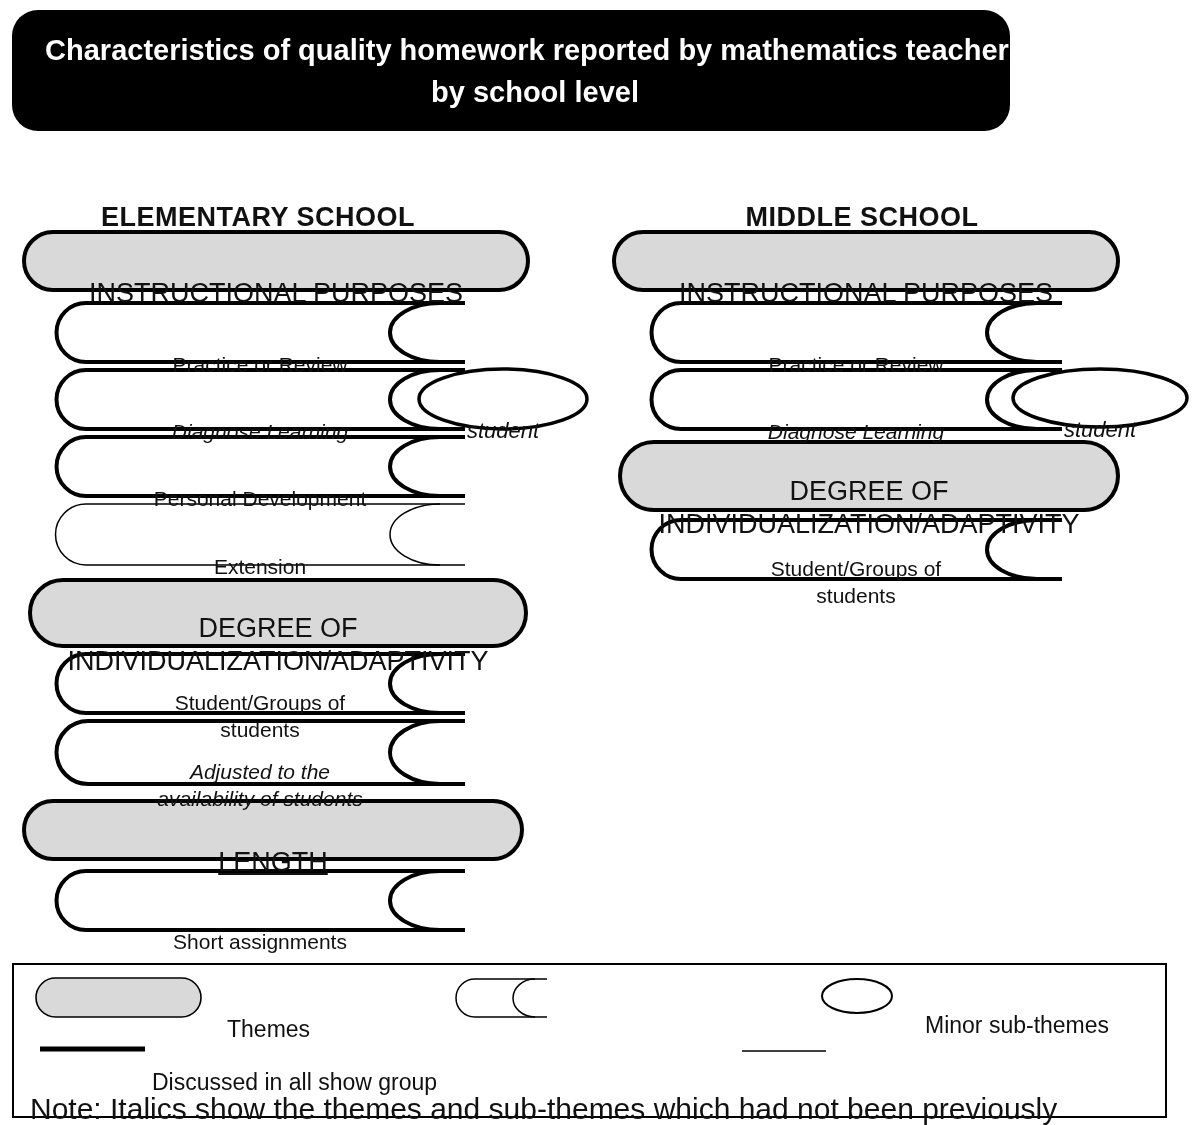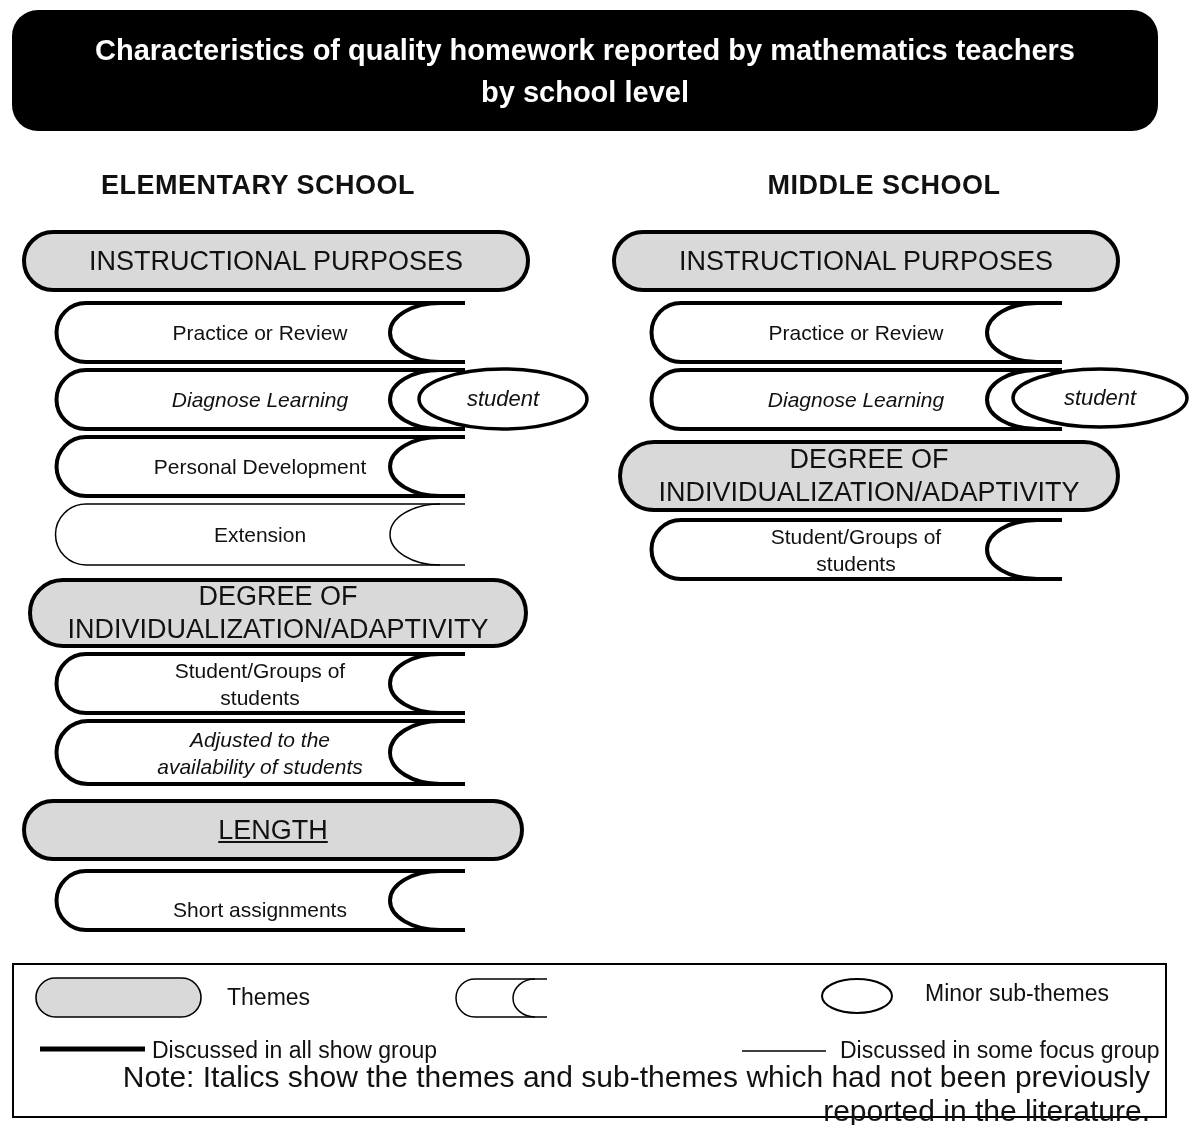--- a/index.html
+++ b/index.html
@@ -2,23 +2,23 @@
 <html style="--theme-fill: #d9d9d9; --banner-bg: #000000; --banner-text: #ffffff; --stroke: #000000;"><head>
 <meta charset="utf-8">
 <style>
   :root{
     --theme-fill:#d9d9d9; --banner-bg:#000000; --banner-text:#ffffff; --stroke:#000000;
   }
   html,body{margin:0;padding:0;background:#ffffff;}
   .stage{position:relative;width:1200px;height:1125px;background:#ffffff;
          font-family:"Liberation Sans", sans-serif;color:#111;overflow:hidden;}
   .stage svg{position:absolute;left:0;top:0;}
-  .abs{position:absolute;display:flex;align-items:center;justify-content:center;text-align:right;}
-  .banner{position:absolute;left:12px;top:10px;width:1146px;height:121px;background:var(--banner-bg);
-          border-radius:26px;display:flex;flex-direction:column;align-items:center;justify-content:center;gap:4px;}
+  .abs{position:absolute;display:flex;align-items:center;justify-content:center;text-align:left;margin-top:32px;}
+  .banner{position:absolute;left:12px;top:10px;width:950px;height:121px;background:var(--banner-bg);
+          border-radius:26px;display:flex;flex-direction:column;align-items:center;justify-content:center;gap:4px;padding-left:48px;}
   .banner div{color:var(--banner-text);font-size:29px;font-weight:bold;line-height:38px;white-space:nowrap;}
   .col-header{font-size:27px;font-weight:bold;letter-spacing:.5px;}
   .theme-text{font-size:27px;line-height:33px;white-space:nowrap;flex-direction:column;}
   .row-text{font-size:21px;line-height:27px;white-space:nowrap;flex-direction:column;}
   .it{font-style:italic;}
   .minor-text{font-size:22px;font-style:italic;}
   .lg-label{font-size:23px;white-space:nowrap;justify-content:flex-start;}
   .note{font-size:30px;}
   
   .s4{fill:none;stroke:var(--stroke);stroke-width:4;}
@@ -75,21 +75,21 @@
     <line class="thick-line" x1="40" y1="1049" x2="145" y2="1049"></line>
     <line class="thin-line" x1="742" y1="1051" x2="826" y2="1051"></line>
   </svg>
 
   <div class="banner">
     <div>Characteristics of quality homework reported by mathematics teachers</div>
     <div>by school level</div>
   </div>
 
   <div class="abs col-header" style="left:78px;top:168px;width:360px;height:34px;">ELEMENTARY SCHOOL</div>
-  <div class="abs col-header" style="left:704px;top:168px;width:360px;height:34px;">MIDDLE SCHOOL</div>
+  <div class="abs col-header" style="left:682px;top:168px;width:360px;height:34px;">MIDDLE SCHOOL</div>
 
   <div class="abs theme-text" style="left:22px;top:230px;width:508px;height:62px;">INSTRUCTIONAL PURPOSES</div>
   <div class="abs row-text" style="left:55px;top:301px;width:410px;height:63px;">Practice or Review</div>
   <div class="abs row-text it" style="left:55px;top:368px;width:410px;height:63px;">Diagnose Learning</div>
   <div class="abs minor-text" style="left:419px;top:369px;width:168px;height:60px;">student</div>
   <div class="abs row-text" style="left:55px;top:435px;width:410px;height:63px;">Personal Development</div>
   <div class="abs row-text" style="left:55px;top:503px;width:410px;height:63px;">Extension</div>
   <div class="abs theme-text" style="left:28px;top:578px;width:500px;height:70px;">
     <span>DEGREE OF</span>
     <span>INDIVIDUALIZATION/ADAPTIVITY</span>
@@ -114,16 +114,15 @@
     <span>INDIVIDUALIZATION/ADAPTIVITY</span>
   </div>
   <div class="abs row-text" style="left:650px;top:518px;width:412px;height:63px;">
     <span>Student/Groups of</span>
     <span>students</span>
   </div>
 
   <div class="abs lg-label" style="left:227px;top:982px;width:300px;height:30px;">Themes</div>
   <div class="abs lg-label" style="left:925px;top:978px;width:260px;height:30px;">Minor sub-themes</div>
   <div class="abs lg-label" style="left:152px;top:1035px;width:420px;height:30px;">Discussed in all show group</div>
-  <div class="abs lg-label" style="left:840px;top:1035px;width:330px;height:30px;">Discussed in some focus group</div>
   <div class="abs note" style="left:30px;top:1078px;width:1120px;height:32px;">Note: Italics show the themes and sub-themes which had not been previously reported in the literature.</div>
 
 </div>
 
 </body></html>

